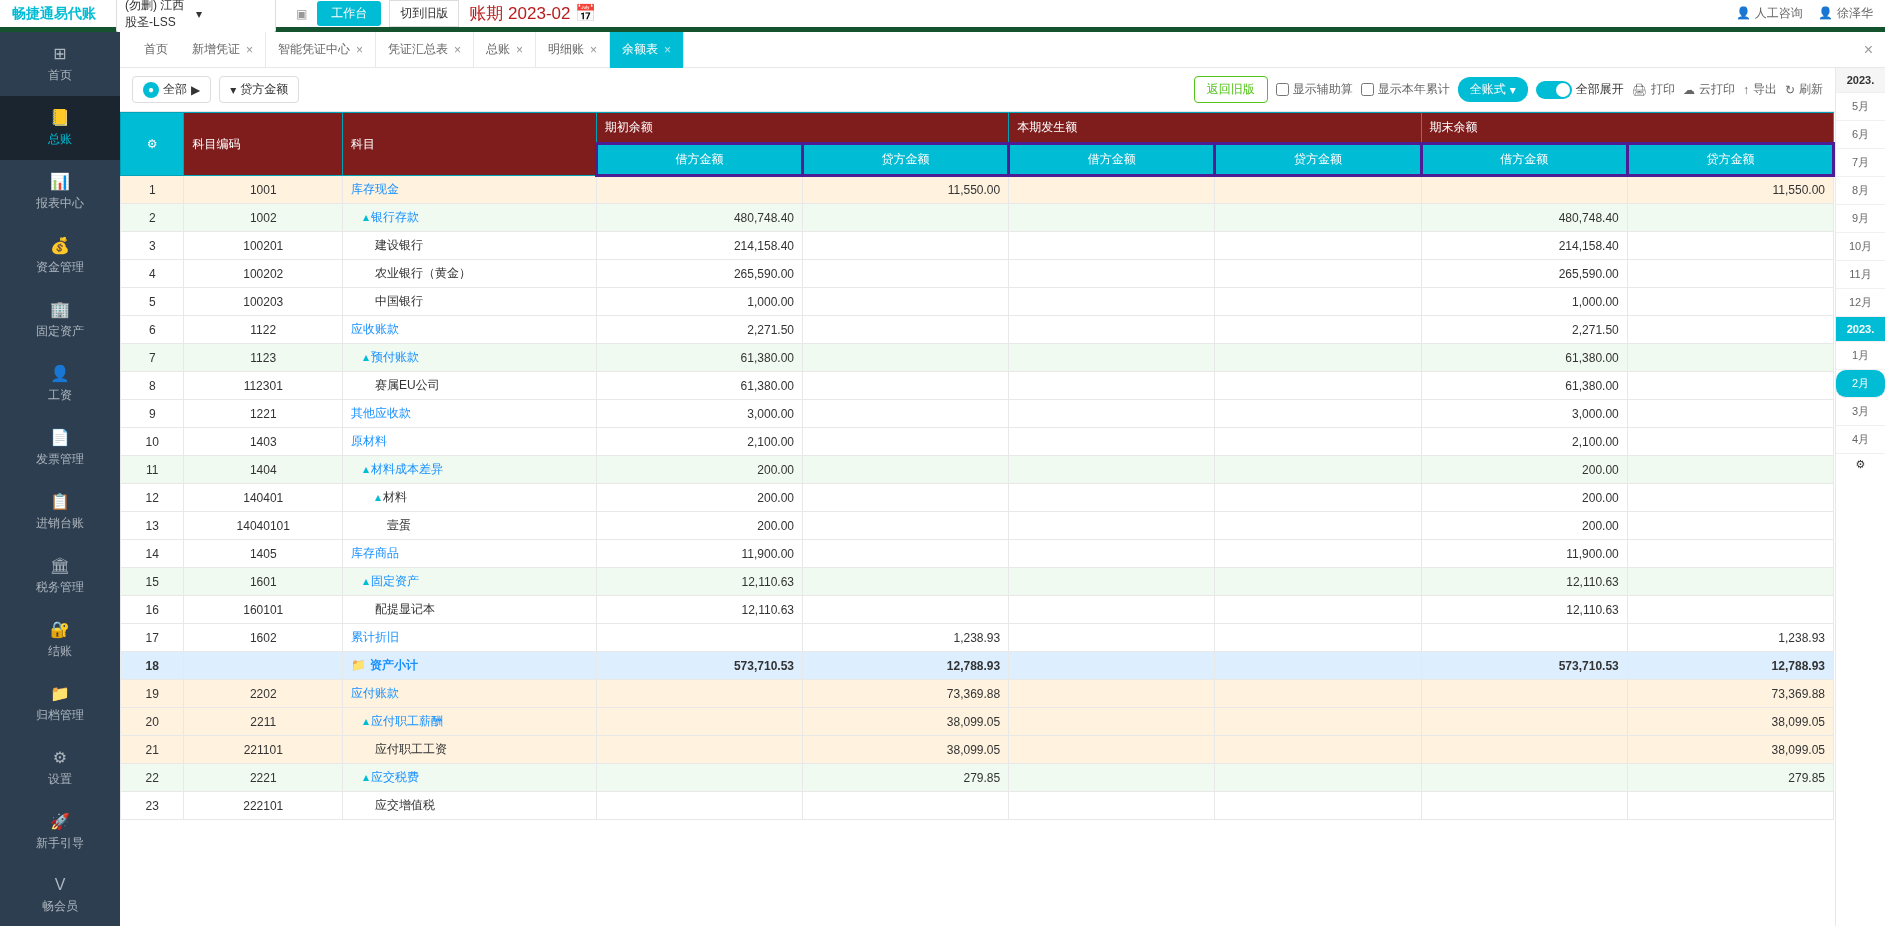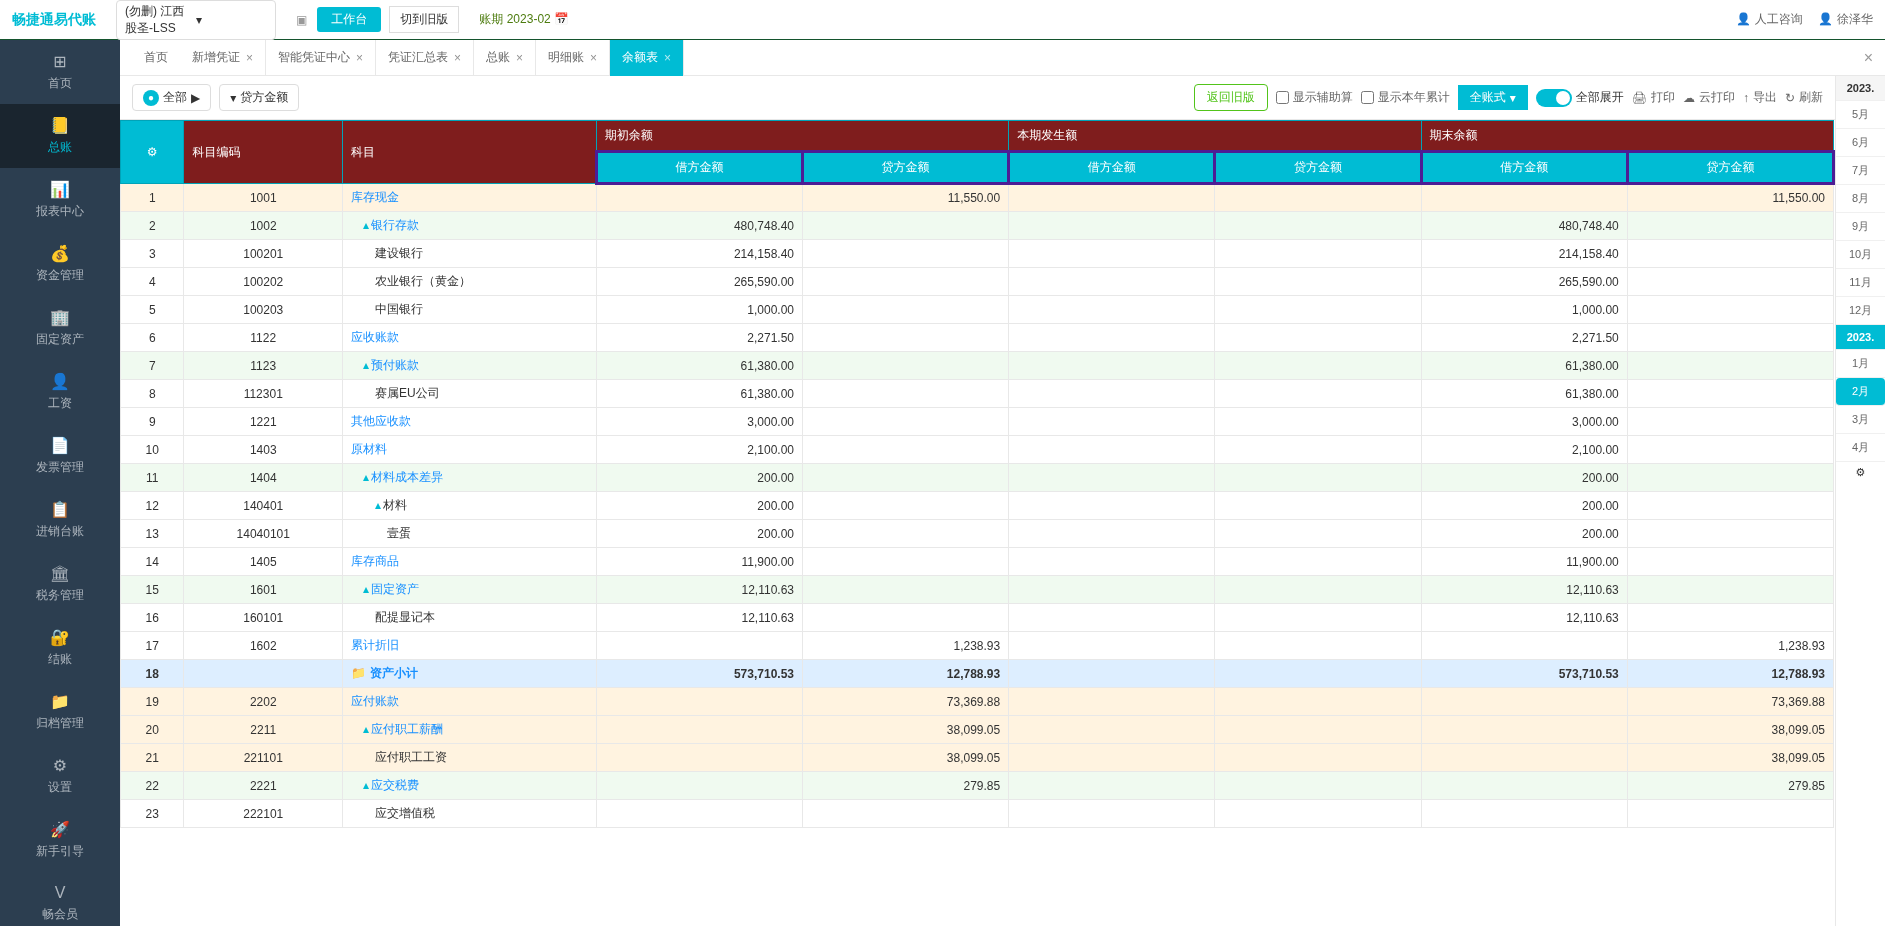--- a/index.html
+++ b/index.html
@@ -2,28 +2,28 @@
 <html><head>
   <meta charset="utf-8">
   <style>
     * { box-sizing: border-box; margin: 0; padding: 0; }
     body { font-family: 'Microsoft YaHei', Arial, sans-serif; font-size: 12px; background: #f0f2f5; color: #333; overflow: hidden; }
 
     
     .app-container { display: flex; flex-direction: column; height: 926px; width: 1885px; }
 
     
-    .top-bar { height: 40px; background: #fff; display: flex; align-items: center; padding: 0 12px; border-bottom: 1px solid #14532d; flex-shrink: 0; }
+    .top-bar { height: 32px; background: #fff; display: flex; align-items: center; padding: 0 12px; border-bottom: 5px solid #14532d; flex-shrink: 0; }
     .app-logo { color: #00bcd4; font-size: 14px; font-weight: bold; margin-right: 20px; }
     .company-selector { display: flex; align-items: center; border: 1px solid #ddd; border-radius: 4px; padding: 2px 8px; margin-right: 10px; cursor: pointer; background: #fff; min-width: 160px; }
     .company-selector span { flex: 1; font-size: 12px; }
     .file-icon { margin: 0 10px; color: #999; cursor: pointer; }
     .workbench-btn { background: #00bcd4; color: #fff; border: none; border-radius: 3px; padding: 4px 14px; cursor: pointer; font-size: 12px; margin-right: 8px; }
     .switch-btn { background: #fff; color: #333; border: 1px solid #ddd; border-radius: 0; padding: 4px 10px; cursor: pointer; font-size: 12px; }
-    .period-info { margin: 0 20px; font-size: 12px; color: #4d7c0f; }
+    .period-info { margin: 0 10px; font-size: 17px; color: #b91c1c; }
     .top-bar-right { margin-left: auto; display: flex; align-items: center; gap: 16px; }
     .consultant-btn { color: #666; cursor: pointer; font-size: 12px; }
     .user-info { color: #666; cursor: pointer; font-size: 12px; }
 
     
     .main-layout { display: flex; flex: 1; overflow: hidden; }
 
     
     .sidebar { width: 120px; background: #2c3e50; display: flex; flex-direction: column; flex-shrink: 0; }
     .sidebar-item { display: flex; flex-direction: column; align-items: center; padding: 12px 0; cursor: pointer; color: #adb5bd; font-size: 12px; gap: 4px; }
@@ -48,21 +48,21 @@
     .table-area { flex: 1; display: flex; flex-direction: column; overflow: hidden; background: #fff; margin: 0; }
 
     
     .toolbar { display: flex; align-items: center; padding: 8px 12px; background: #fff; border-bottom: 1px solid #e8e8e8; gap: 8px; flex-shrink: 0; }
     .filter-btn { display: flex; align-items: center; border: 1px solid #ddd; border-radius: 4px; padding: 4px 10px; cursor: pointer; font-size: 12px; background: #fff; gap: 4px; }
     .filter-btn .circle { width: 16px; height: 16px; border-radius: 50%; background: #00bcd4; color: #fff; display: flex; align-items: center; justify-content: center; font-size: 10px; }
     .expand-btn { display: flex; align-items: center; border: 1px solid #ddd; border-radius: 4px; padding: 4px 10px; cursor: pointer; font-size: 12px; background: #fff; gap: 4px; }
     .toolbar-right { margin-left: auto; display: flex; align-items: center; gap: 8px; }
     .return-old-btn { background: #fff; border: 1px solid #52c41a; color: #52c41a; border-radius: 4px; padding: 4px 12px; cursor: pointer; font-size: 12px; }
     .checkbox-item { display: flex; align-items: center; gap: 4px; font-size: 12px; color: #666; cursor: pointer; }
-    .full-style-btn { background: #00bcd4; color: #fff; border: none; border-radius: 0; padding: 4px 12px; cursor: pointer; font-size: 12px; display: flex; align-items: center; gap: 4px; }
+    .full-style-btn { background: #00bcd4; color: #fff; border: none; border-radius: 12px; padding: 4px 12px; cursor: pointer; font-size: 12px; display: flex; align-items: center; gap: 4px; }
     .toggle-switch { display: flex; align-items: center; gap: 4px; font-size: 12px; }
     .toggle { width: 36px; height: 18px; background: #00bcd4; border-radius: 9px; position: relative; cursor: pointer; }
     .toggle::after { content: ''; width: 14px; height: 14px; background: #fff; border-radius: 50%; position: absolute; top: 2px; right: 2px; }
     .action-btn { background: #fff; border: none; color: #666; cursor: pointer; font-size: 12px; display: flex; align-items: center; gap: 4px; }
 
     
     .data-table-wrapper { flex: 1; overflow: auto; }
     .data-table { width: 100%; border-collapse: collapse; font-size: 12px; }
     .data-table thead tr:first-child th { background: #7f1d1d; color: #fff; text-align: left; padding: 6px 8px; border: 1px solid #00a3b8; font-weight: normal; }
     .data-table thead tr:nth-child(2) th { background: #00bcd4; color: #fff; text-align: center; padding: 6px 8px; border: 3px solid #4c1d95; font-weight: normal; }
@@ -72,21 +72,21 @@
     .data-table tbody td.text-left { text-align: left; }
     .col-index { width: 40px; text-align: center !important; }
     .col-code { width: 100px; }
     .col-name { width: 160px; }
     .col-amount { width: 130px; }
 
     
     .right-panel { width: 50px; background: #fff; border-left: 1px solid #e8e8e8; display: flex; flex-direction: column; font-size: 11px; overflow-y: auto; flex-shrink: 0; }
     .right-panel-item { text-align: center; padding: 6px 2px; cursor: pointer; color: #666; border-bottom: 1px solid #f0f0f0; }
     .right-panel-item.year { font-weight: bold; color: #333; background: #f5f5f5; }
-    .right-panel-item.active { background: #00bcd4; color: #fff; border-radius: 4px; }
+    .right-panel-item.active { background: #00bcd4; color: #fff; border-radius: 10px; }
 
     
     .settings-cell { text-align: center !important; background: #00bcd4 !important; }
     .settings-icon { color: #fff; cursor: pointer; }
 
     
     .account-link { color: #1890ff; cursor: pointer; text-decoration: none; }
   </style>
 </head>
 <body>

